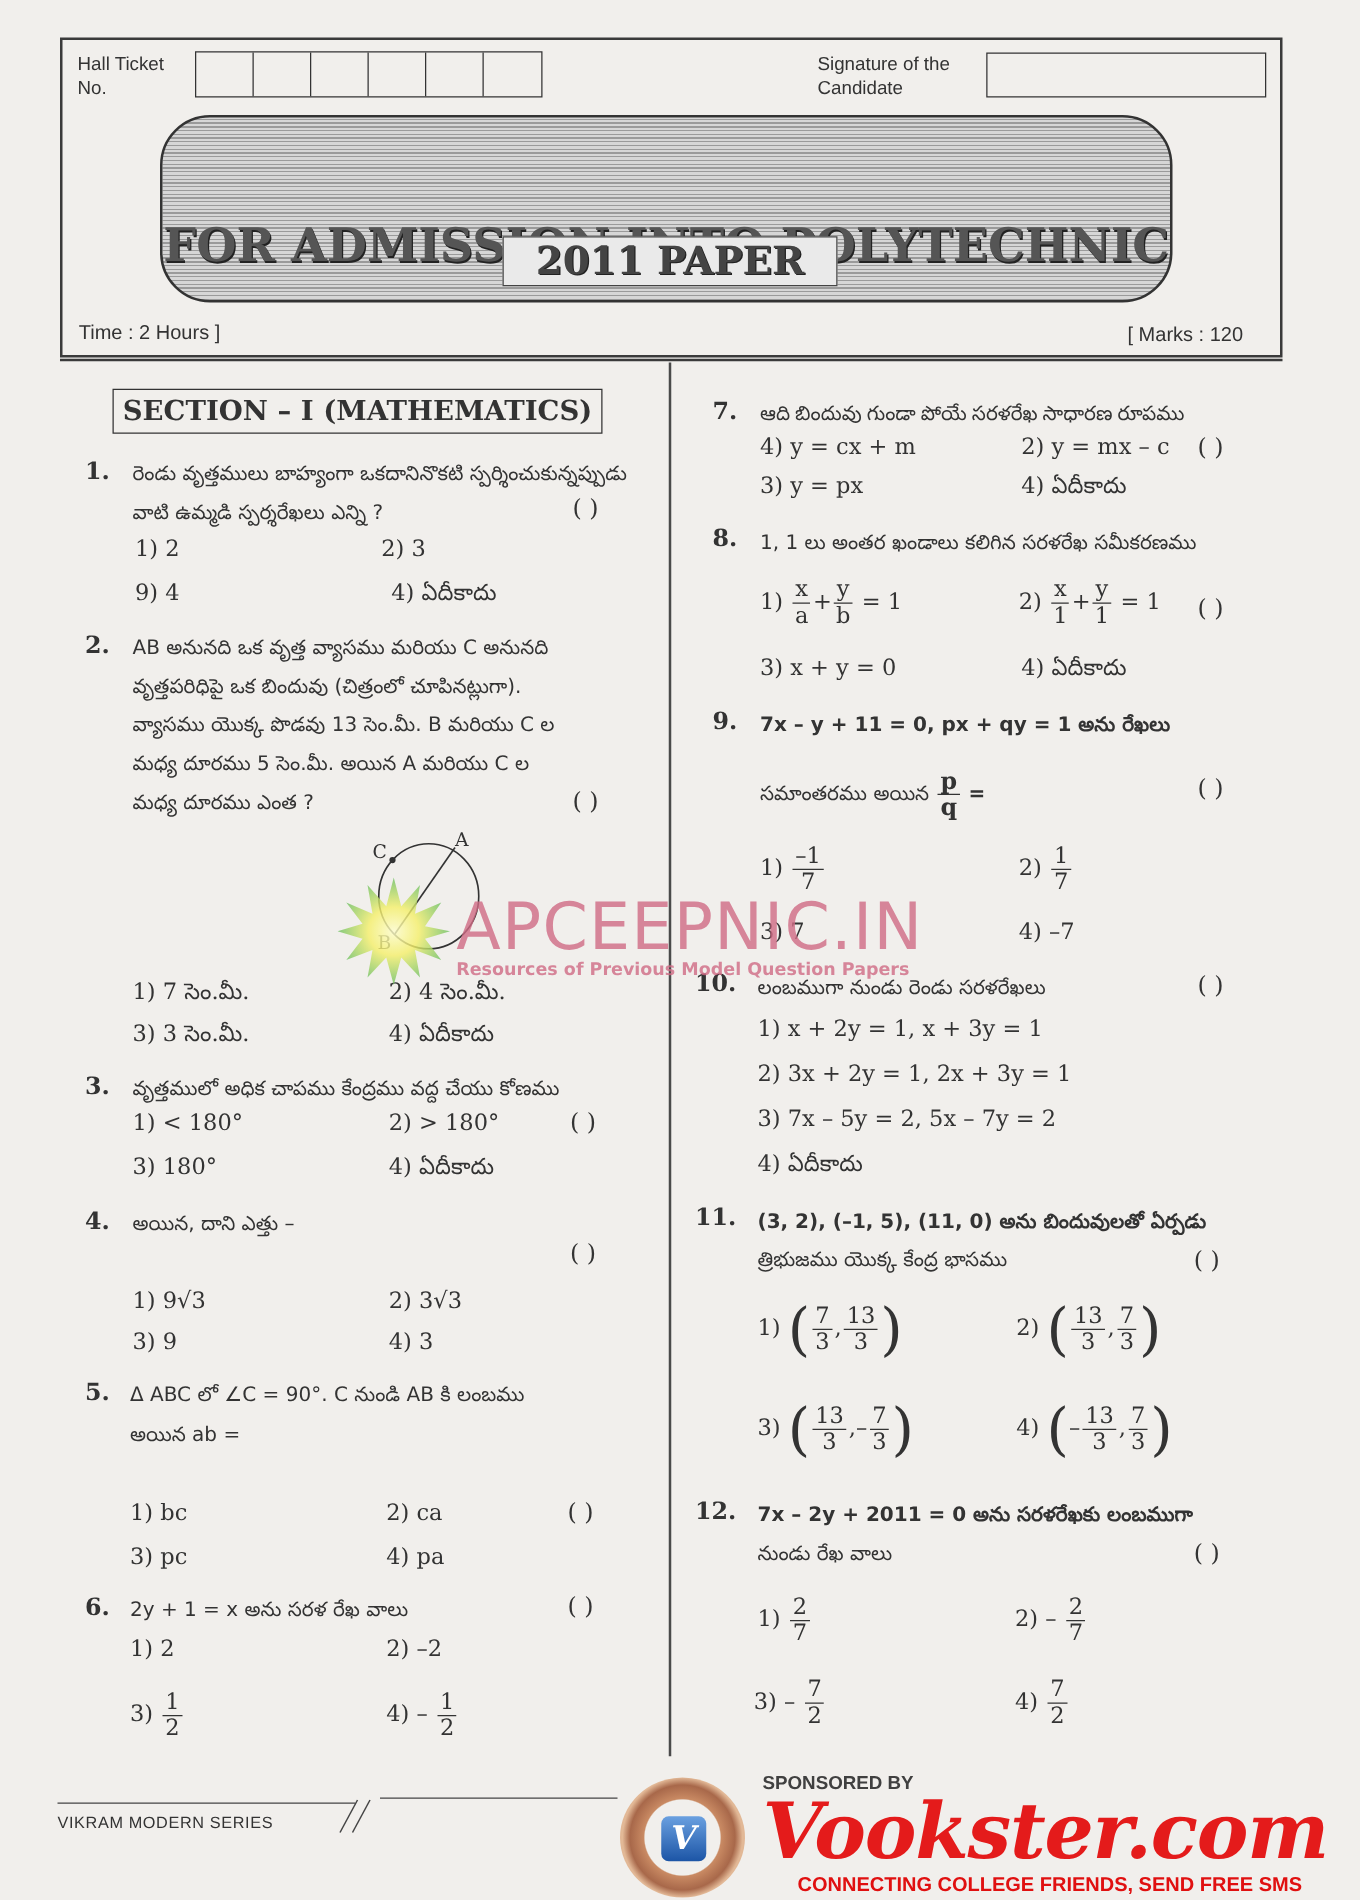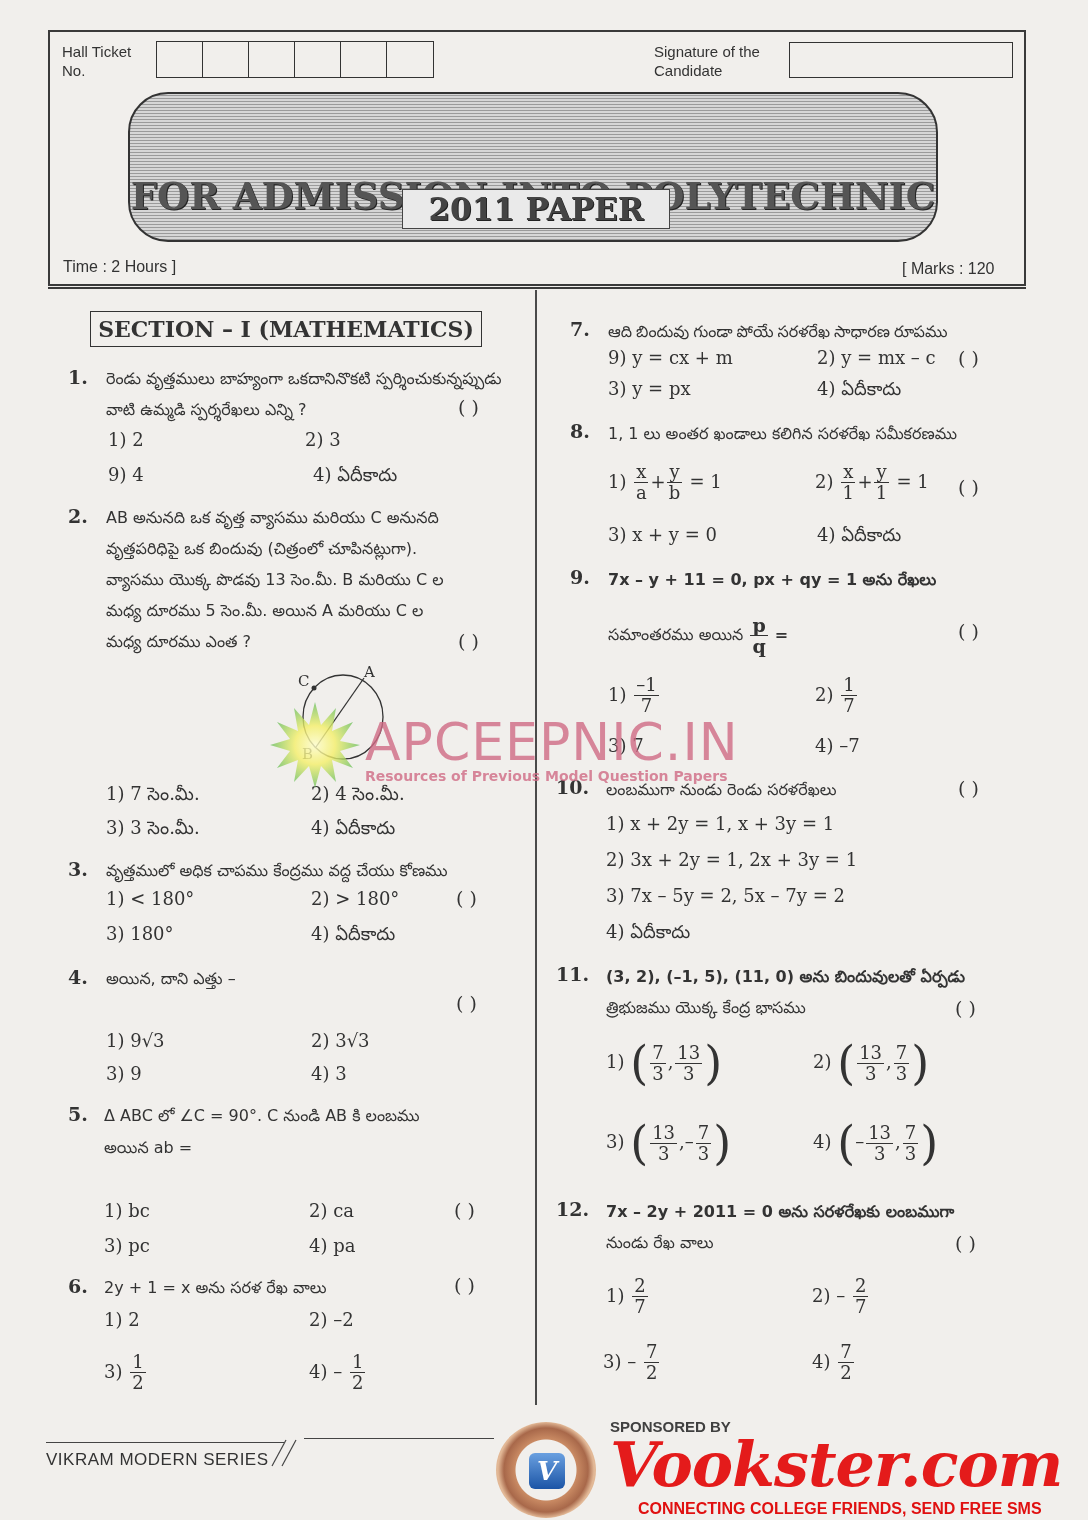--- a/index.html
+++ b/index.html
@@ -52,21 +52,21 @@
   .frac { display:inline-flex; flex-direction:column; align-items:center; vertical-align:middle; line-height:20px; margin:0 2px; }
   .frac .num { border-bottom:1.3px solid #333; padding:0 2px; }
   .paren { font-size:46px; font-weight:200; vertical-align:middle; line-height:46px; }
   
   #circle-diagram { left:290px; top:660px; }
   
   #watermark { left:270px; top:710px; width:500px; height:80px; opacity:0.8; pointer-events:none; }
   #wm-text { position:absolute; left:95px; top:2px; font-family:"DejaVu Sans", sans-serif; font-size:52px; color:#d06b85; letter-spacing:1px; }
   #wm-sub { position:absolute; left:95px; top:58px; font-family:"DejaVu Sans", sans-serif; font-size:14px; font-weight:bold; color:#d06b85; }
   
-  #footer-series { left:46px; top:1450px; font-family:"Liberation Sans", sans-serif; font-size:17px; color:#333; letter-spacing:0.5px; }
+  #footer-series { left:46px; top:1450px; font-family:"Liberation Sans", sans-serif; font-size:13px; color:#333; letter-spacing:0.5px; }
   #footer-line-a { left:46px; top:1442px; width:238px; height:1px; background:#444; }
   #footer-line-b { left:304px; top:1438px; width:190px; height:1px; background:#444; }
   #sponsor { left:488px; top:1416px; width:600px; height:104px; }
   #sponsor-by { position:absolute; left:122px; top:2px; font-family:"Liberation Sans", sans-serif; font-weight:bold; font-size:15px; color:#404040; }
   #sponsor-brand { position:absolute; left:122px; top:12px; font-family:"DejaVu Serif", serif; font-weight:bold; font-style:italic; font-size:62px; color:#e41b1b; letter-spacing:-1px; }
   #sponsor-tag { position:absolute; left:150px; top:84px; font-family:"Liberation Sans", sans-serif; font-weight:bold; font-size:16px; color:#e01010; }
   #sponsor-logo { position:absolute; left:8px; top:6px; width:100px; height:96px; border-radius:50%;
     background: radial-gradient(circle, transparent 30px, #c98a63 31px, #a8684a 42px, #e2b896 48px); }
   #sponsor-logo-inner { position:absolute; left:33px; top:31px; width:36px; height:36px; border-radius:6px;
     background:linear-gradient(#6aa0e0,#1c55a6); color:#fff; font-weight:bold; font-style:italic; font-family:"DejaVu Serif", serif; font-size:26px; text-align:center; line-height:36px; }
@@ -183,21 +183,21 @@
 <div class="opt" style="left:309px;top:1352px;">
   <span>4)  –</span>
   <span class="frac">
       <span class="num">1</span>
       <span>2</span>
     </span>
 </div>
 
 <div class="qnum" style="left:570px;top:318px;">7.</div>
 <div class="q qtext" style="left:608px;top:316px;width:420px;font-family:Liberation Serif, serif;">ఆది బిందువు గుండా పోయే సరళరేఖ సాధారణ రూపము</div>
-<div class="opt" style="left:608px;top:347px;">9) y = cx + m</div>
+<div class="opt" style="left:608px;top:347px;">4) y = cx + m</div>
 <div class="opt" style="left:817px;top:347px;">2) y = mx – c</div>
 <div class="blank" style="left:958px;top:347px;">(          )</div>
 <div class="opt" style="left:608px;top:378px;">3) y = px</div>
 <div class="opt" style="left:817px;top:378px;">4) ఏదీకాదు</div>
 
 <div class="qnum" style="left:570px;top:420px;">8.</div>
 <div class="q qtext" style="left:608px;top:418px;width:420px;">1, 1 లు అంతర ఖండాలు కలిగిన సరళరేఖ సమీకరణము</div>
 <div class="opt" style="left:608px;top:462px;">
   <span>1)</span>
   <span class="frac">

